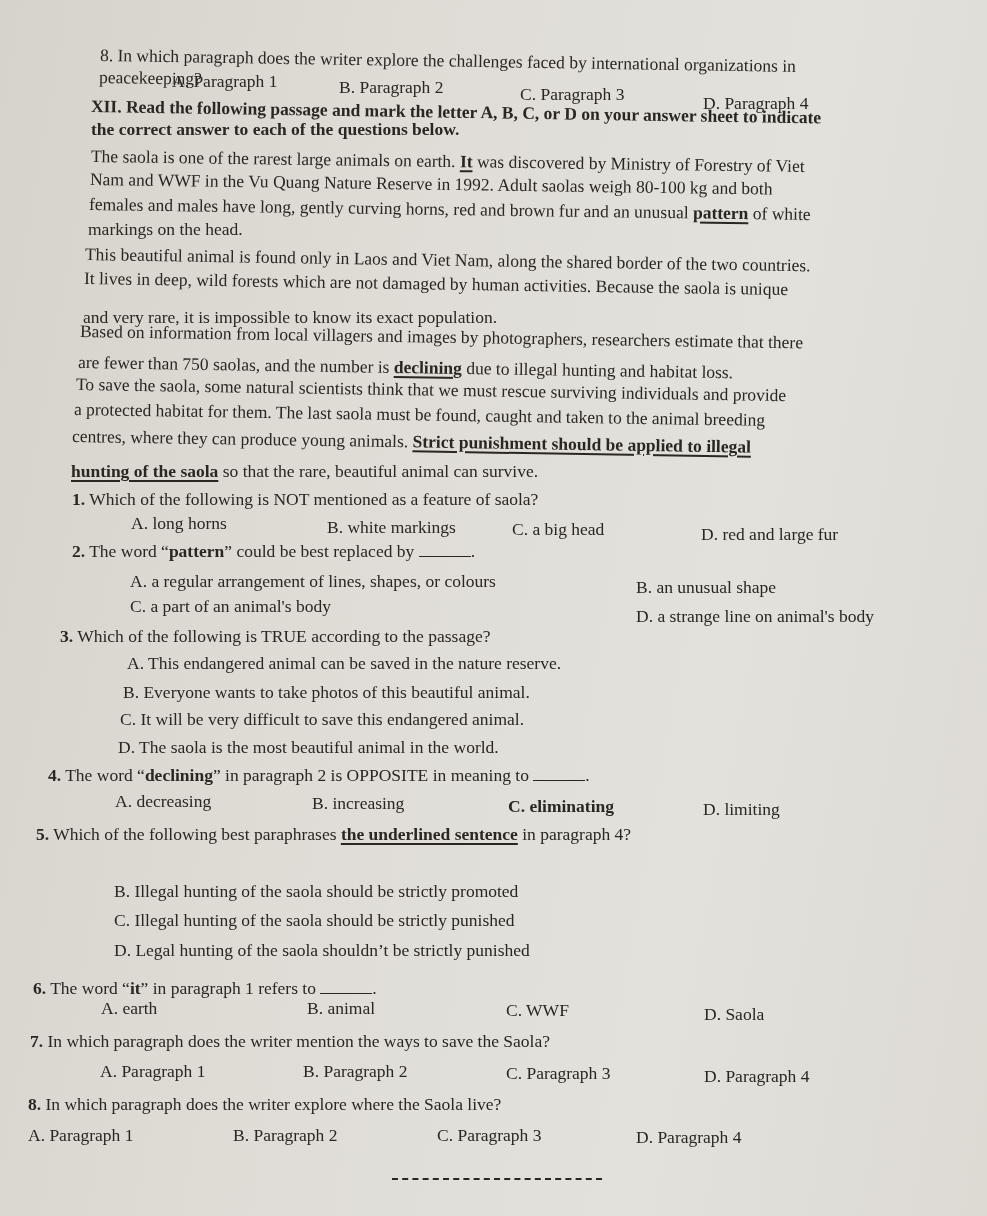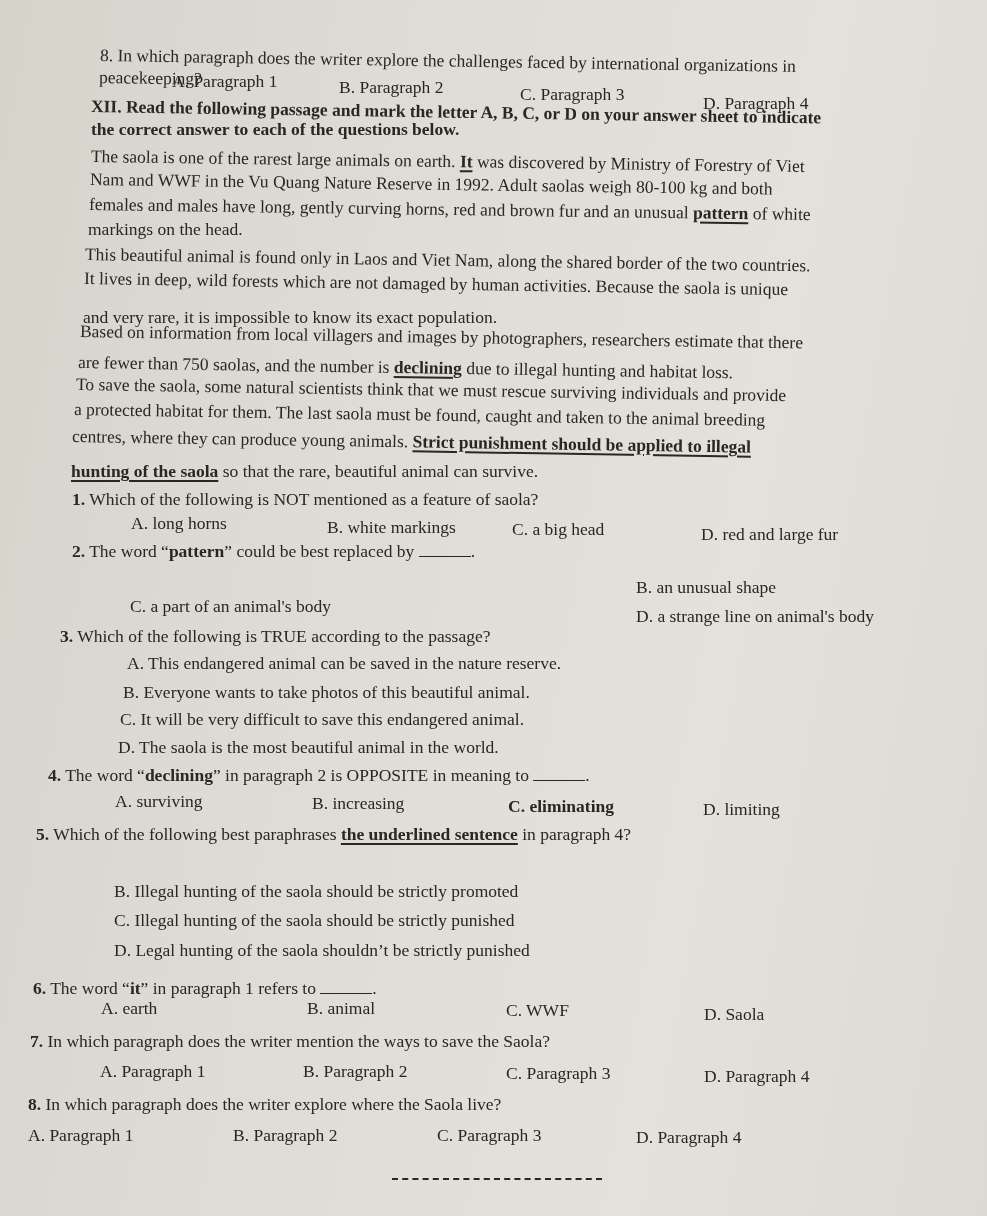--- a/index.html
+++ b/index.html
@@ -67,36 +67,37 @@
     <span class="b">1.</span><span> Which of the following is NOT mentioned as a feature of saola?</span>
   </div>
   <div class="opt" style="left:131px; top:512px;">A. long horns</div>
   <div class="opt" style="left:327px; top:516px;">B. white markings</div>
   <div class="opt" style="left:512px; top:518px;">C. a big head</div>
   <div class="opt" style="left:701px; top:523px;">D. red and large fur</div>
 
   <div class="line" style="left:72px; top:540px;">
     <span class="b">2.</span><span> The word “</span><span class="b">pattern</span><span>” could be best replaced by </span><span class="blank"></span><span>.</span>
   </div>
+  <div class="opt" style="left:130px; top:570px;">A. a regular arrangement of lines, shapes, or colours</div>
   <div class="opt" style="left:636px; top:576px;">B. an unusual shape</div>
   <div class="opt" style="left:130px; top:595px;">C. a part of an animal's body</div>
   <div class="opt" style="left:636px; top:605px;">D. a strange line on animal's body</div>
 
   <div class="line" style="left:60px; top:625px;">
     <span class="b">3.</span><span> Which of the following is TRUE according to the passage?</span>
   </div>
   <div class="opt" style="left:127px; top:652px;">A. This endangered animal can be saved in the nature reserve.</div>
   <div class="opt" style="left:123px; top:681px;">B. Everyone wants to take photos of this beautiful animal.</div>
   <div class="opt" style="left:120px; top:708px;">C. It will be very difficult to save this endangered animal.</div>
   <div class="opt" style="left:118px; top:736px;">D. The saola is the most beautiful animal in the world.</div>
 
   <div class="line" style="left:48px; top:764px;">
     <span class="b">4.</span><span> The word “</span><span class="b">declining</span><span>” in paragraph 2 is OPPOSITE in meaning to </span><span class="blank"></span><span>.</span>
   </div>
-  <div class="opt" style="left:115px; top:790px;">A. surviving</div>
+  <div class="opt" style="left:115px; top:790px;">A. decreasing</div>
   <div class="opt" style="left:312px; top:792px;">B. increasing</div>
   <div class="opt" style="left:508px; top:795px;font-weight:bold;">C. eliminating</div>
   <div class="opt" style="left:703px; top:798px;">D. limiting</div>
 
   <div class="line" style="left:36px; top:823px;">
     <span class="b">5.</span><span> Which of the following best paraphrases </span><span class="b u">the underlined sentence</span><span> in paragraph 4?</span>
   </div>
   <div class="opt" style="left:114px; top:880px;">B. Illegal hunting of the saola should be strictly promoted</div>
   <div class="opt" style="left:114px; top:909px;">C. Illegal hunting of the saola should be strictly punished</div>
   <div class="opt" style="left:114px; top:939px;">D. Legal hunting of the saola shouldn’t be strictly punished</div>

